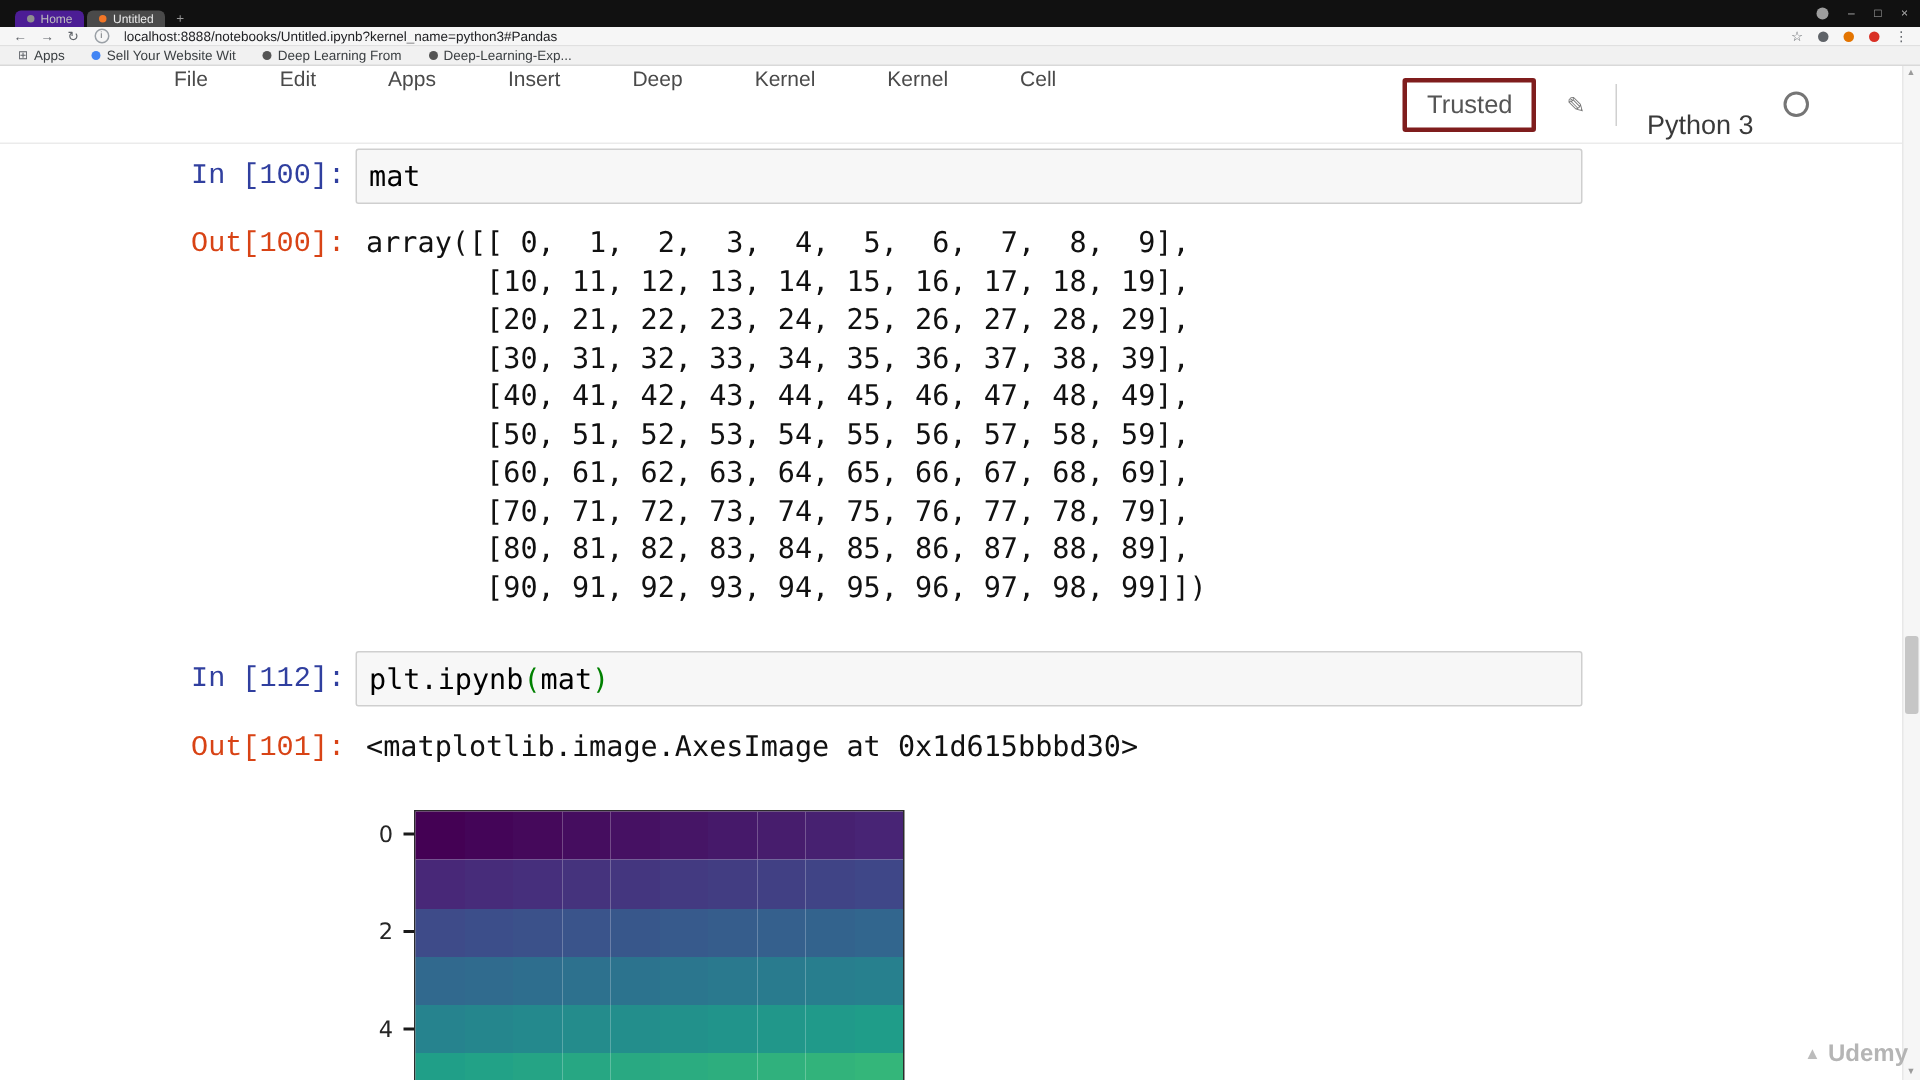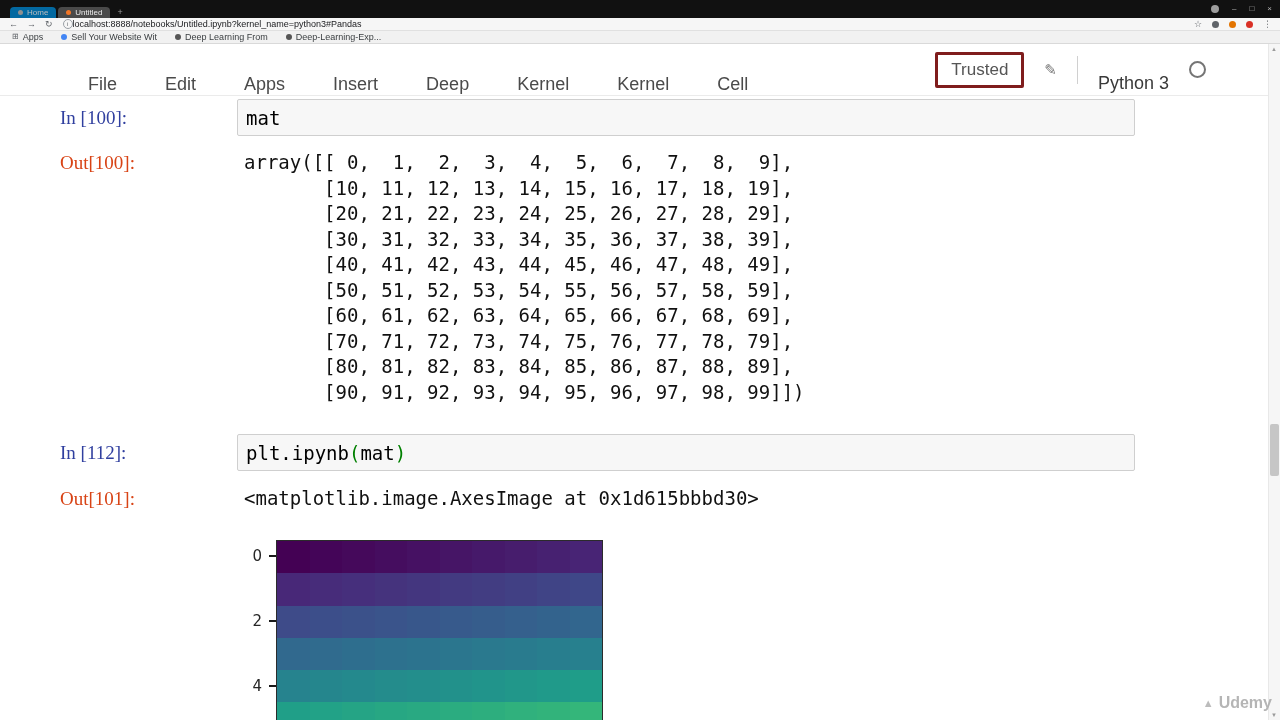--- a/index.html
+++ b/index.html
@@ -3,57 +3,57 @@
 <meta charset="utf-8">
 <style>
   html,body{margin:0;padding:0;}
   body{
     width:1280px;height:720px;overflow:hidden;position:relative;
     background:#ffffff;font-family:"Liberation Sans",sans-serif;
   }
   
   .tabstrip{position:absolute;left:0;top:0;width:1280px;height:18px;background:#111;display:flex;align-items:flex-end;}
   .tabs{display:flex;margin-left:10px;}
-  .tab{height:11px;display:flex;align-items:center;gap:4px;padding:0 8px;font-size:8px;color:#bdbdbd;background:#0369a1;border-radius:4px 4px 0 0;margin-right:2px;max-width:90px;white-space:nowrap;overflow:hidden;}
+  .tab{height:11px;display:flex;align-items:center;gap:4px;padding:0 8px;font-size:8px;color:#bdbdbd;background:#4c1d95;border-radius:4px 4px 0 0;margin-right:2px;max-width:90px;white-space:nowrap;overflow:hidden;}
   .tab.active{background:#4a4a4a;color:#ececec;}
   .favicon{width:5px;height:5px;border-radius:50%;flex:0 0 auto;}
   .newtab{margin:0 0 1px 5px;color:#9a9a9a;font-size:9px;}
   .winctl{position:absolute;right:8px;top:4px;display:flex;gap:13px;align-items:center;font-size:8px;color:#b3b3b3;}
   .profile-dot{width:8px;height:8px;border-radius:50%;background:#9e9e9e;display:inline-block;}
 
   .addr{position:absolute;left:0;top:18px;width:1280px;height:13px;background:#f6f6f6;border-bottom:1px solid #e0e0e0;display:flex;align-items:center;font-size:9px;color:#5f6368;box-sizing:border-box;}
   .navic{margin-left:9px;font-size:9px;}
   .info-circle{margin-left:10px;width:8px;height:8px;border:1px solid #9aa0a6;border-radius:50%;font-size:6px;display:flex;align-items:center;justify-content:center;color:#5f6368;flex:0 0 auto;}
-  .url{margin-left:0;color:#202124;white-space:nowrap;overflow:hidden;}
+  .url{margin-left:10px;color:#202124;white-space:nowrap;overflow:hidden;}
   .addr-right{margin-left:auto;display:flex;align-items:center;gap:10px;padding-right:8px;}
   .star{font-size:9px;color:#5f6368;}
   .extdot{width:7px;height:7px;border-radius:50%;display:inline-block;}
   .kebab{font-size:9px;color:#5f6368;}
 
   .bookmarks{position:absolute;left:0;top:31px;width:1280px;height:13px;background:#f1f1f1;border-bottom:1px solid #d9d9d9;display:flex;align-items:center;gap:18px;padding-left:12px;font-size:9px;color:#3c4043;box-sizing:border-box;}
   .bookmark{display:flex;align-items:center;gap:4px;white-space:nowrap;}
   .bm-dot{width:6px;height:6px;border-radius:50%;display:inline-block;}
   .bm-grid{font-size:8px;color:#5f6368;line-height:1;}
 
   
   .menubar{position:absolute;left:0;top:44px;width:1280px;height:52px;background:#fff;border-bottom:1px solid #ebebeb;box-sizing:border-box;}
-  .menus{display:flex;gap:48px;padding-left:88px;font-size:18px;color:#4a4a4a;align-items:flex-end;height:100%;}
+  .menus{display:flex;gap:48px;padding-left:88px;font-size:14px;color:#4a4a4a;align-items:flex-start;height:100%;margin-left:28px;}
   .menu-item{cursor:pointer;}
   .menu-right{position:absolute;right:74px;top:0;height:100%;display:flex;align-items:center;gap:20px;}
   .trusted{border:3px solid #7f1d1d;border-radius:2px;padding:5px 13px;font-size:17px;color:#555;}
   .pencil{font-size:15px;color:#777;}
   .vdiv{width:1px;height:28px;background:#d0d0d0;}
   .kernel-name{font-size:18px;color:#3a3a3a;margin-top:28px;}
   .kernel-ring{width:13px;height:13px;border:2px solid #757575;border-radius:50%;}
 
   
-  .prompt{position:absolute;left:60px;width:170px;text-align:left;font-family:Liberation Serif, serif;font-size:19px;line-height:25.5px;}
+  .prompt{position:absolute;left:60px;width:170px;text-align:right;font-family:Liberation Mono, monospace;font-size:19px;line-height:25.5px;}
   .prompt.in{color:#303F9F;}
   .prompt.out{color:#D84315;}
-  .codecell{position:absolute;left:237px;width:898px;height:37px;background:#f7f7f7;border:1px solid #cfcfcf;border-radius:2px;box-sizing:border-box;display:flex;align-items:center;padding-left:8px;font-family:"DejaVu Sans Mono",monospace;font-size:19px;color:#000;}
+  .codecell{position:absolute;left:237px;width:818px;height:37px;background:#f7f7f7;border:1px solid #cfcfcf;border-radius:2px;box-sizing:border-box;display:flex;align-items:center;padding-left:8px;font-family:"DejaVu Sans Mono",monospace;font-size:19px;color:#000;}
   .outtext{position:absolute;left:244px;font-family:"DejaVu Sans Mono",monospace;font-size:19px;color:#111;white-space:pre;line-height:25.5px;}
   .green{color:#008000;}
 
   
   .figure{position:absolute;left:0;top:540px;width:1268px;height:180px;}
   .heatmap{position:absolute;left:276px;top:0;width:327px;height:325px;display:grid;grid-template-columns:repeat(10,1fr);grid-template-rows:repeat(10,1fr);border:1px solid rgba(20,20,20,0.9);box-sizing:border-box;}
   .ytick-label{position:absolute;left:230px;width:32px;text-align:right;font-size:15px;color:#262626;font-family:"DejaVu Sans",sans-serif;}
   .ytick-mark{position:absolute;left:269px;width:7px;height:2px;background:#1a1a1a;}
 
   

